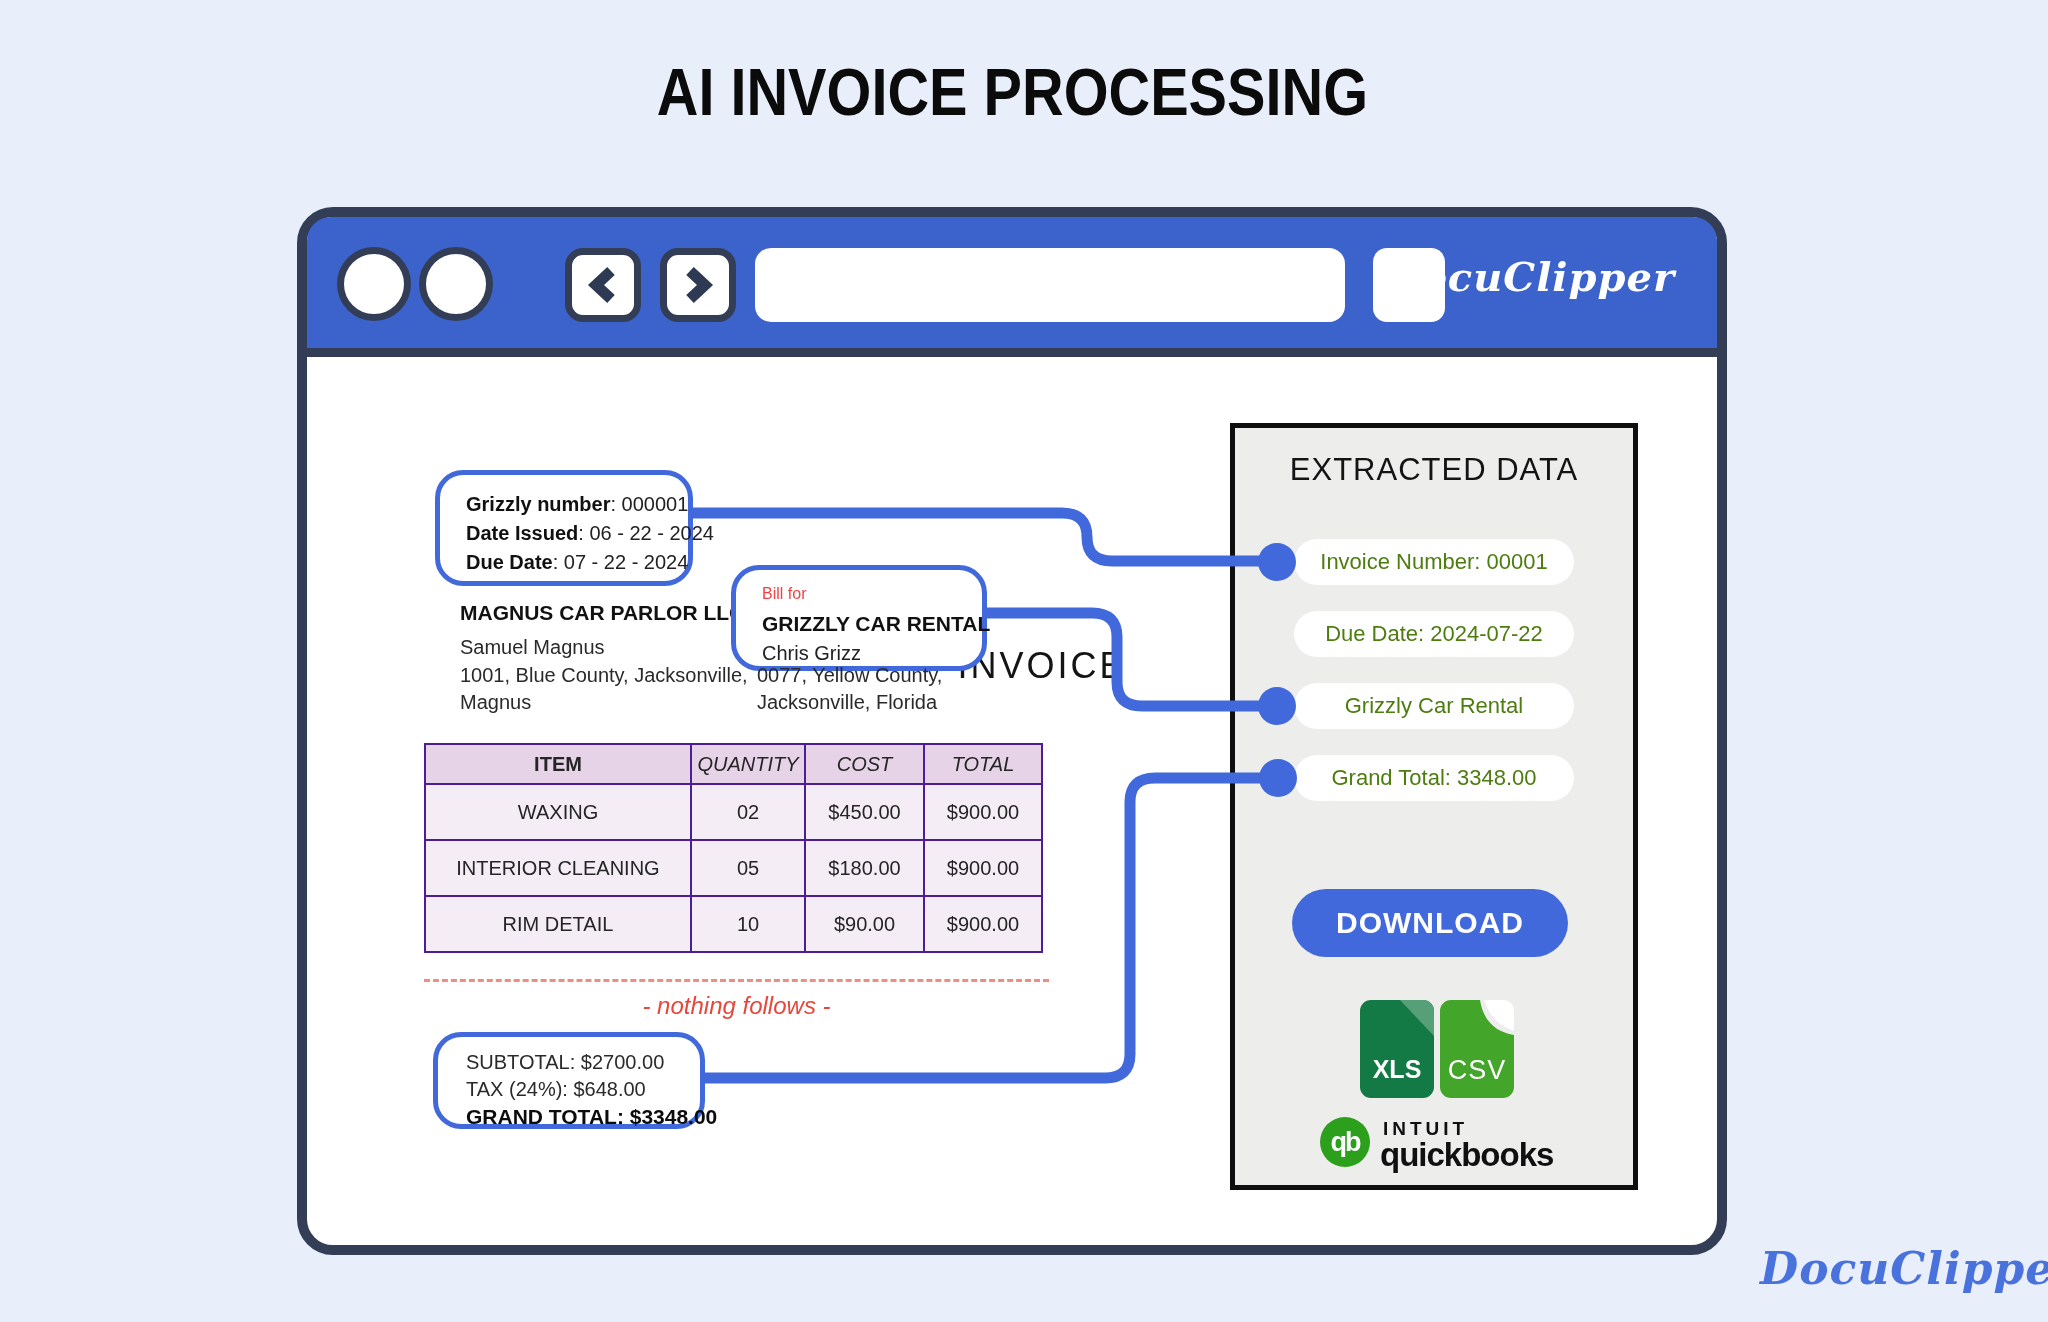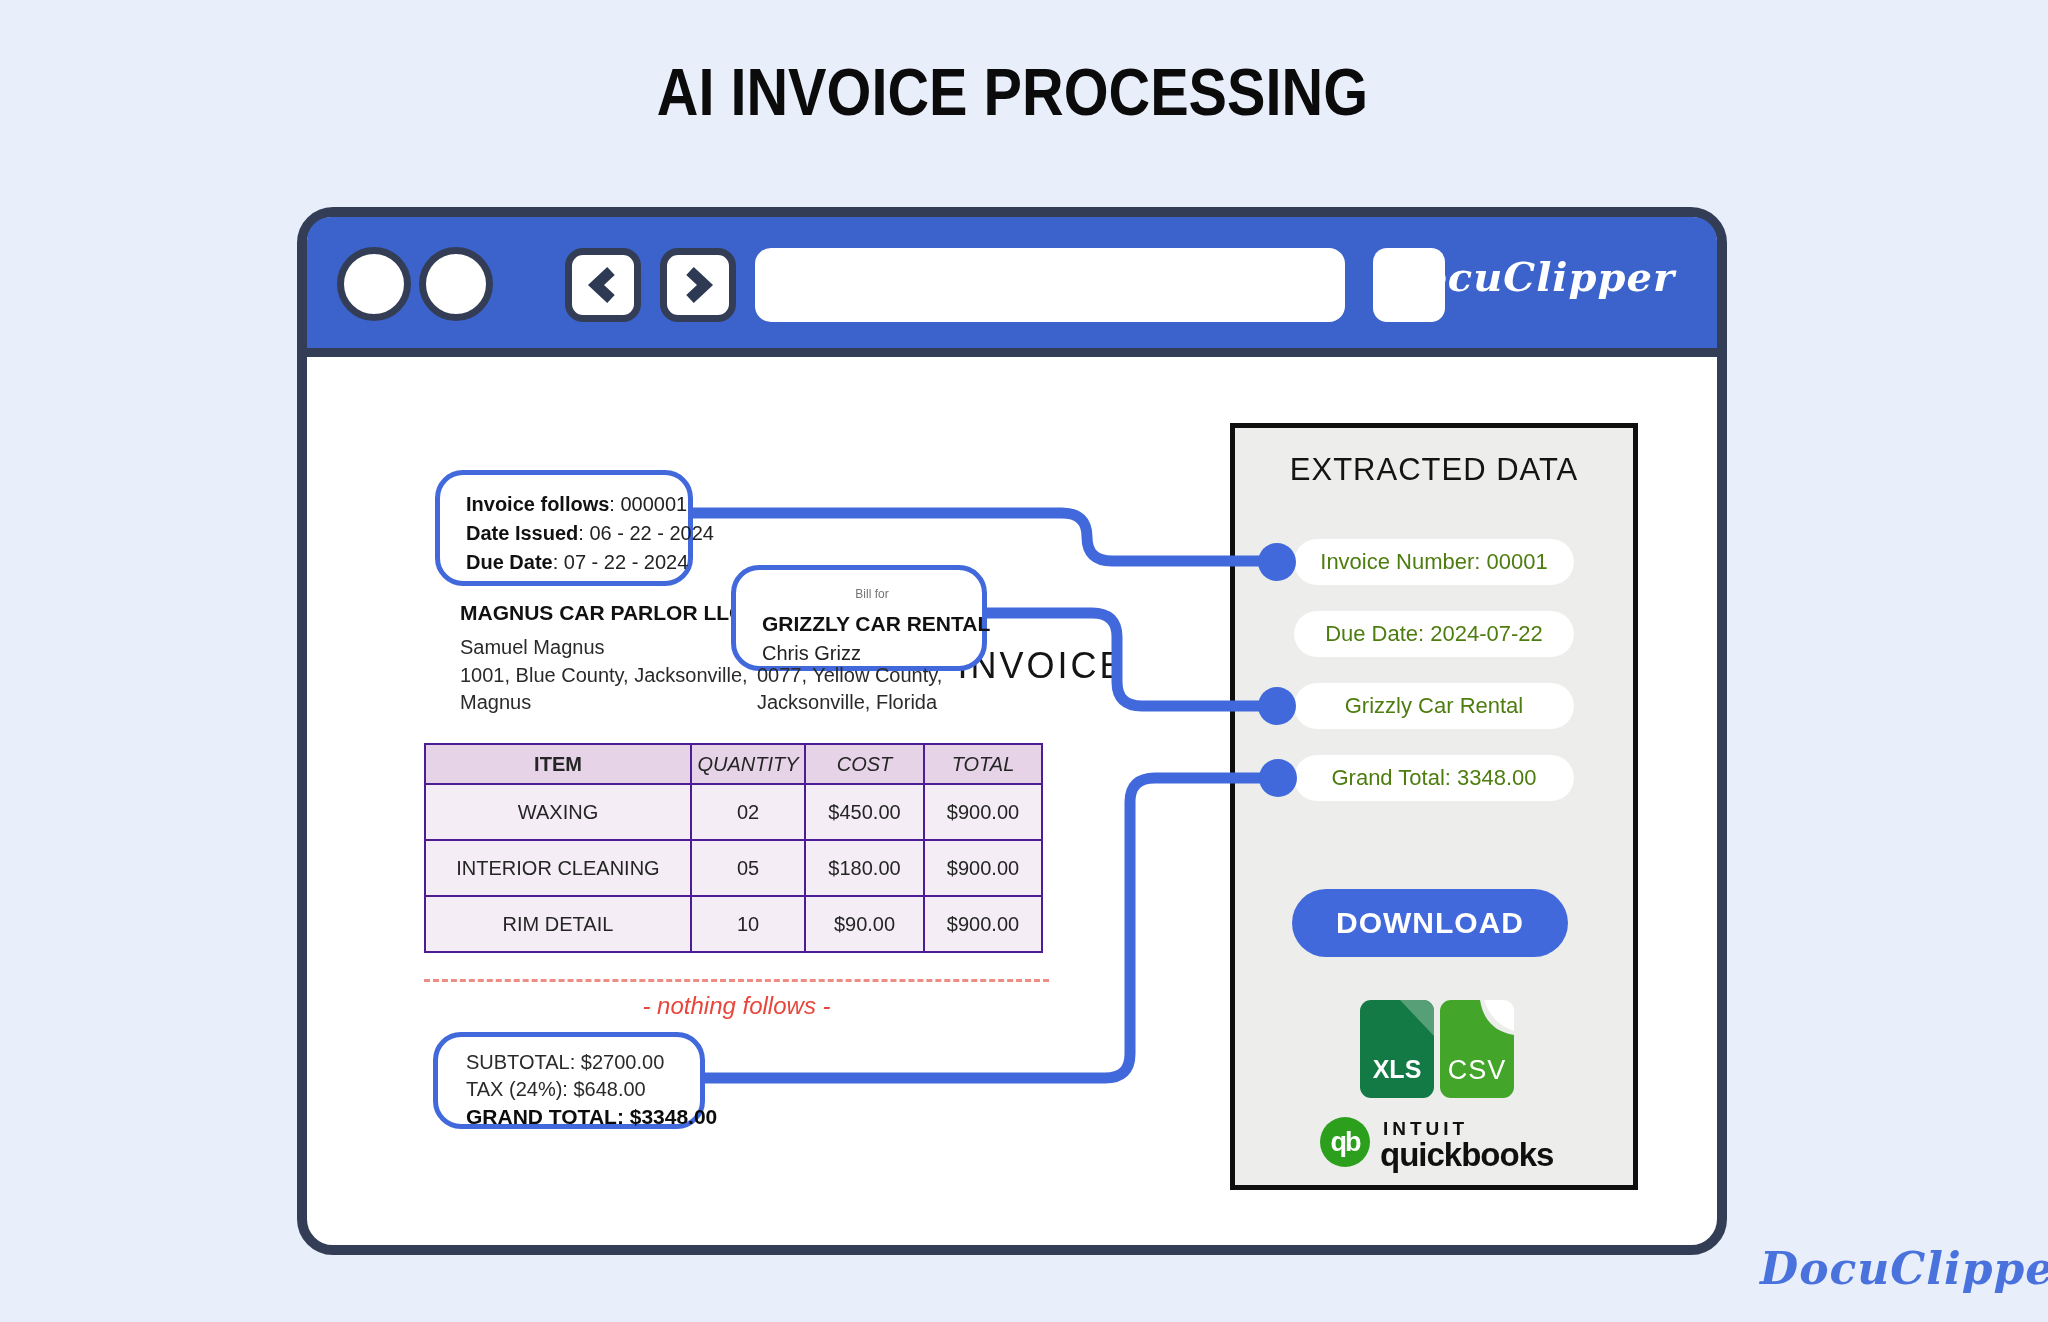--- a/index.html
+++ b/index.html
@@ -30,21 +30,21 @@
   
   .invoice-title { position:absolute; left:425px; top:428px; width:620px; text-align:center;
     font-size:36px; letter-spacing:3px; color:#141414; }
   .blue-box { position:absolute; border:5px solid #4169db; border-radius:28px; background:#fff; }
   .meta-box { left:435px; top:470px; width:258px; height:116px; padding:15px 0 0 26px; }
   .meta-line { font-size:20px; color:#222; line-height:29px; white-space:nowrap; }
   .meta-line b { color:#111; }
   .addr { position:absolute; font-size:20px; color:#2a2a2a; white-space:nowrap; }
   .addr.bold { font-weight:700; font-size:21px; color:#111; }
   .billfor-box { left:731px; top:565px; width:256px; height:106px; padding:10px 0 0 26px; }
-  .billfor-box .l1 { font-size:12px; color:#737373; line-height:28px;text-align:center; }
+  .billfor-box .l1 { font-size:16px; color:#ef4444; line-height:28px; }
   .billfor-box .l2 { font-size:21px; font-weight:700; color:#111; line-height:31px; white-space:nowrap; }
   .billfor-box .l3 { font-size:20px; color:#222; line-height:28px; }
 
   table.items { position:absolute; left:424px; top:743px; border-collapse:collapse; }
   table.items th, table.items td { border:2px solid #4c1d95; text-align:center; font-size:20px; color:#252525; }
   table.items th { background:#e6d3e7; height:40px; font-style:italic; font-weight:400; }
   table.items th.first { font-style:normal; font-weight:700; }
   table.items td { background:#f4edf6; height:56px; font-weight:400; }
   .col-item { width:266px; } .col-qty { width:114px; } .col-cost { width:119px; } .col-total { width:118px; }
 
@@ -113,21 +113,21 @@
 
       <input class="addr-bar" type="text" value="" style="">
       <div class="mini-box"></div>
       <div class="chrome-logo">DocuClipper</div>
     </div>
 
     <div class="invoice-title">INVOICE</div>
   </div>
 
   <div class="blue-box meta-box">
-    <div class="meta-line"><b>Invoice follows</b><span>: 000001</span></div>
+    <div class="meta-line"><b>Grizzly number</b><span>: 000001</span></div>
     <div class="meta-line"><b>Date Issued</b><span>: 06 - 22 - 2024</span></div>
     <div class="meta-line"><b>Due Date</b><span>: 07 - 22 - 2024</span></div>
   </div>
 
   <div class="addr bold" style="left:460px; top:601px;">MAGNUS CAR PARLOR LLC</div>
   <div class="addr" style="left:460px; top:636px;">Samuel Magnus</div>
   <div class="addr" style="left:460px; top:664px;">1001, Blue County, Jacksonville,</div>
   <div class="addr" style="left:460px; top:691px;">Magnus</div>
 
   <div class="blue-box billfor-box">

